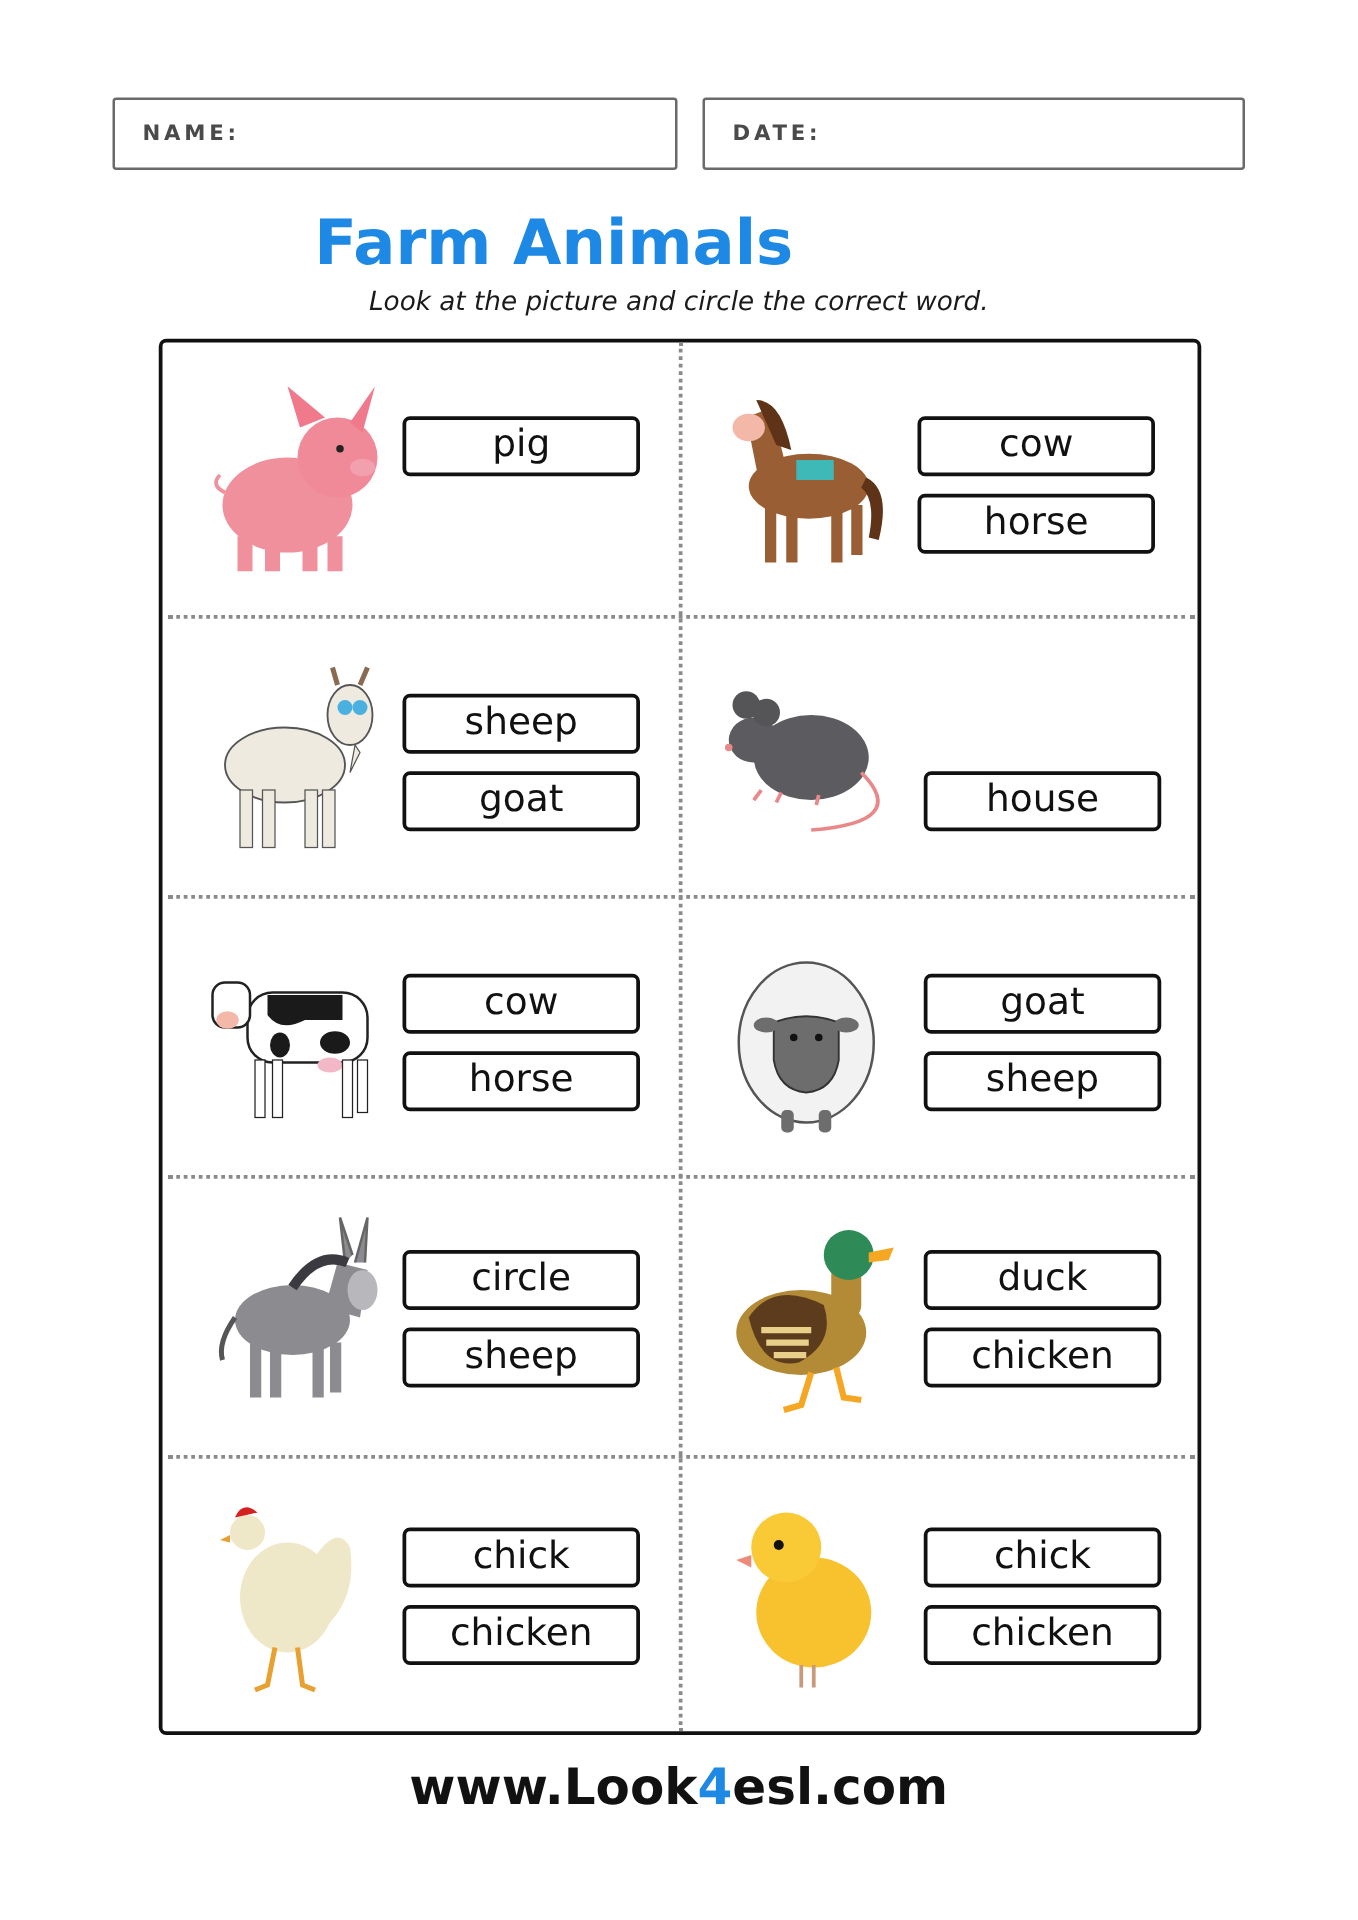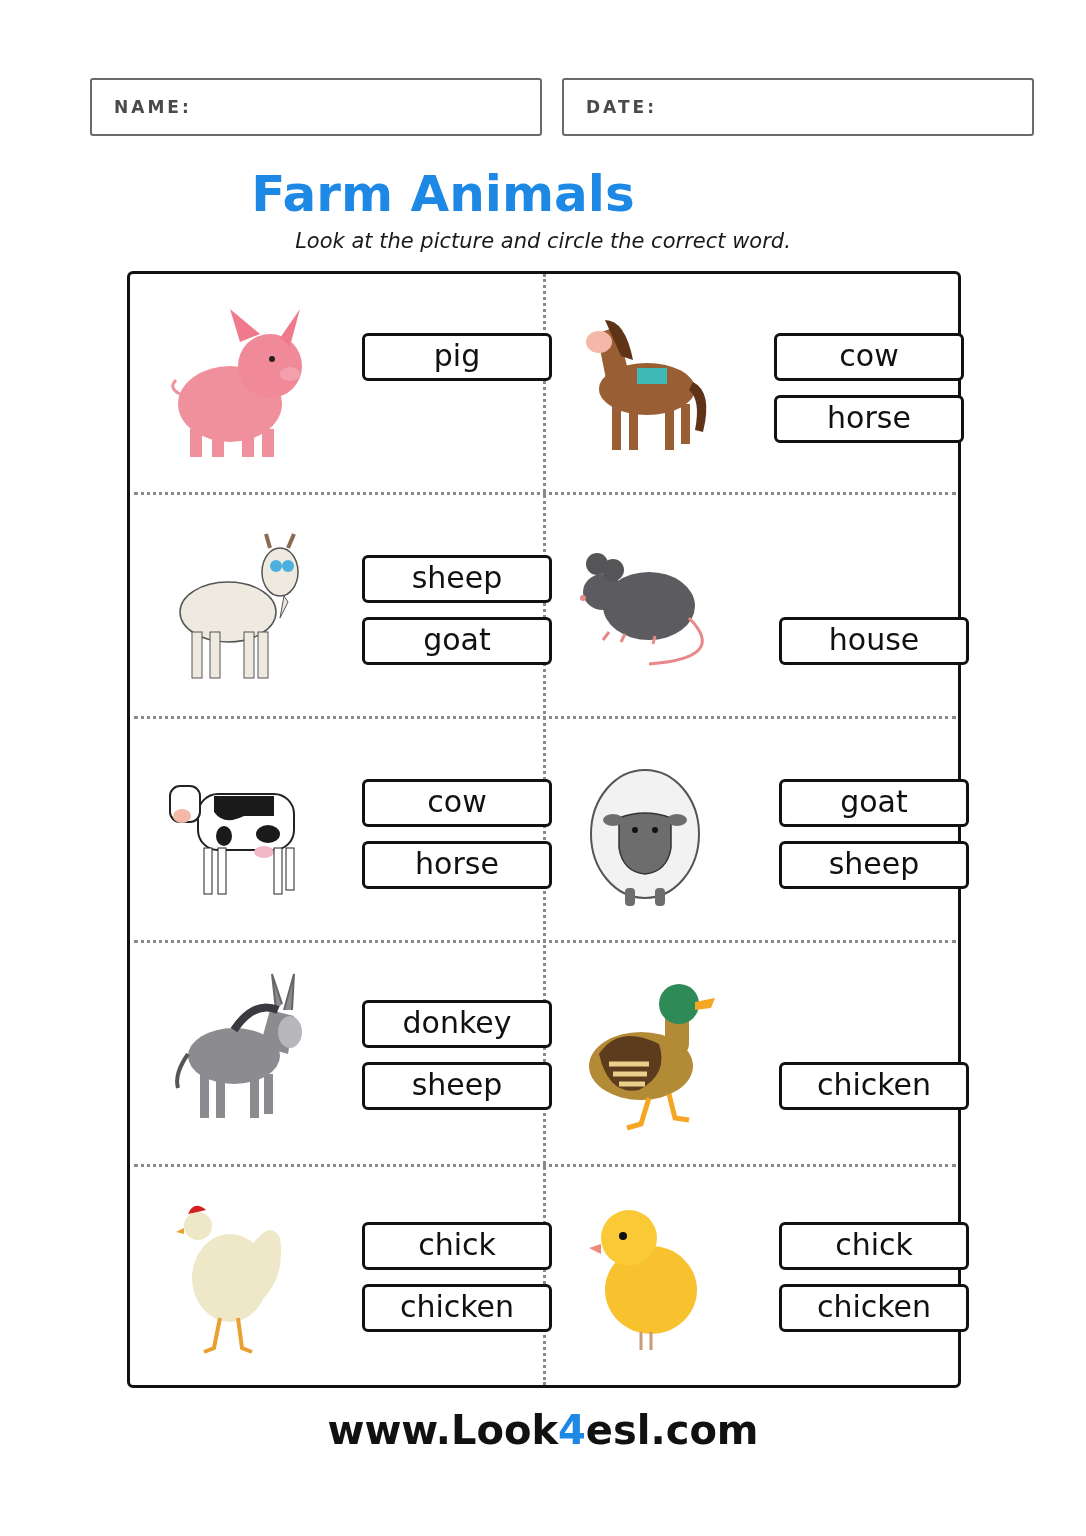--- a/index.html
+++ b/index.html
@@ -1,29 +1,29 @@
 <!DOCTYPE html>
 <html><head>
 <meta charset="utf-8">
 <style>
   html, body { margin:0; padding:0; background:#ffffff; }
   body { width:1086px; height:1536px; position:relative; overflow:hidden; font-family:"DejaVu Sans", sans-serif; color:#111; }
   .field-box { position:absolute; top:78px; height:58px; border:2px solid #6a6a6a; border-radius:3px; box-sizing:border-box; }
   .field-box .lbl { position:absolute; left:22px; top:17px; font-family:"DejaVu Sans", sans-serif; font-size:17px; letter-spacing:3px; color:#4a4a4a; font-weight:bold; }
   #name-box { left:90px; width:452px; }
-  #date-box { left:562px; width:472px;padding-left:19px; }
+  #date-box { left:562px; width:434px;padding-left:19px; }
   .title { position:absolute; left:0; width:886px; top:162px; text-align:center; font-family:"DejaVu Sans", sans-serif; font-size:50px; font-weight:bold; line-height:64px; }
   .subtitle { position:absolute; left:0; width:1086px; top:226px; text-align:center; font-family:"DejaVu Sans", sans-serif; font-style:italic; font-size:21px; color:#1a1a1a; line-height:30px; }
   .frame { position:absolute; left:127px; top:271px; width:834px; height:1117px; border:3px solid #111; border-radius:6px; box-sizing:border-box; }
   .vdiv { position:absolute; left:543px; top:274px; width:0; height:1111px; border-left:3px dotted #8a8a8a; }
   .hdiv { position:absolute; left:134px; width:822px; height:0; border-top:3px dotted #8a8a8a; }
   .cell { position:absolute; width:408px; height:220px; }
   .pic { position:absolute; width:160px; height:160px; left:20px; top:30px; }
   .pic svg { width:100%; height:100%; }
-  .opt { position:absolute; width:190px; height:48px; border:3px solid #111; border-radius:6px; box-sizing:border-box; text-align:center; font-family:"DejaVu Sans", sans-serif; font-size:30px; line-height:40px; color:#111; background:#fff; cursor:pointer;margin-left:40px; }
+  .opt { position:absolute; width:190px; height:48px; border:3px solid #111; border-radius:6px; box-sizing:border-box; text-align:center; font-family:"DejaVu Sans", sans-serif; font-size:30px; line-height:40px; color:#111; background:#fff; cursor:pointer; }
   .footer { position:absolute; left:0; width:1086px; top:1402px; text-align:center; font-family:"DejaVu Sans", sans-serif; font-size:40px; font-weight:bold; color:#111; line-height:56px; }
 </style>
 </head>
 <body>
 
 <div id="name-box" class="field-box">
   <span class="lbl">NAME:</span>
 </div>
 <div id="date-box" class="field-box">
   <span class="lbl">DATE:</span>
@@ -153,35 +153,36 @@
         <path d="M112 40 l-4 -36 l10 30 M120 40 l10 -36 l-2 36" fill="#8b8b90" stroke="#666" stroke-width="2"></path>
         <ellipse cx="126" cy="62" rx="12" ry="16" fill="#b8b8bc"></ellipse>
         <path d="M70 60 q20 -30 44 -20" stroke="#3a3a40" stroke-width="8" fill="none"></path>
         <rect x="36" y="104" width="9" height="44" fill="#8b8b90"></rect>
         <rect x="52" y="104" width="9" height="44" fill="#8b8b90"></rect>
         <rect x="86" y="104" width="9" height="44" fill="#8b8b90"></rect>
         <rect x="100" y="104" width="9" height="40" fill="#8b8b90"></rect>
         <path d="M24 84 q-14 20 -10 34" stroke="#555" stroke-width="4" fill="none"></path>
       </svg>
   </div>
-  <div class="opt" style="left:188px;top:56px">donkey</div>
+  <div class="opt" style="left:188px;top:56px">circle</div>
   <div class="opt" style="left:188px;top:118px">sheep</div>
 </div>
 <div class="cell" style="left:549px;top:944px">
   <div class="pic" style="left:20px;top:30px">
     <svg viewBox="0 0 160 160">
         <ellipse cx="72" cy="92" rx="52" ry="34" fill="#b38a36"></ellipse>
         <path d="M30 80 q20 -30 60 -10 q10 30 -20 46 q-30 6 -40 -36Z" fill="#5c3c1c"></path>
         <path d="M40 90 h40 M44 100 h34 M50 110 h26" stroke="#e8d08a" stroke-width="5"></path>
         <rect x="96" y="34" width="24" height="48" rx="12" fill="#b38a36"></rect>
         <circle cx="110" cy="30" r="20" fill="#2e8b57"></circle>
         <path d="M126 28 l20 -4 l-4 10 l-16 2Z" fill="#f5a623"></path>
         <path d="M80 124 l-8 26 l-14 4 M100 120 l6 24 l14 2" stroke="#f5a623" stroke-width="5" fill="none"></path>
       </svg>
   </div>
+  <div class="opt" style="left:190px;top:56px">duck</div>
   <div class="opt" style="left:190px;top:118px">chicken</div>
 </div>
 
 <div class="cell" style="left:134px;top:1168px">
   <div class="pic" style="left:20px;top:30px">
     <svg viewBox="0 0 160 160">
         <ellipse cx="76" cy="80" rx="38" ry="44" fill="#efe8c8"></ellipse>
         <path d="M96 50 q20 -30 30 -10 q6 40 -20 64Z" fill="#efe8c8"></path>
         <circle cx="44" cy="28" r="14" fill="#efe8c8"></circle>
         <path d="M34 16 q6 -14 18 -4 q-8 2 -18 4Z" fill="#d42020"></path>

